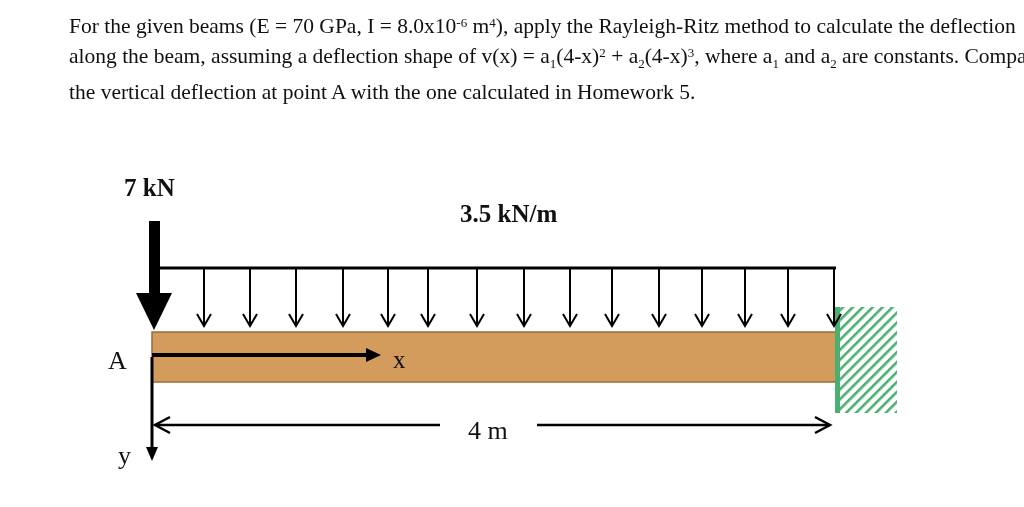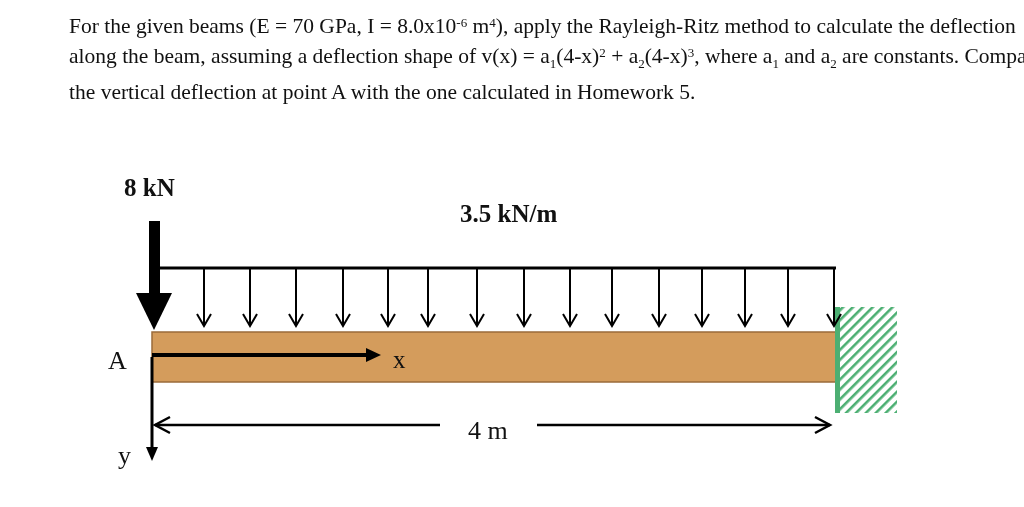--- a/index.html
+++ b/index.html
@@ -83,18 +83,18 @@
   </g>
 
   <g stroke="#000" stroke-width="2.5" fill="none">
     <line x1="155" y1="425" x2="440" y2="425"></line>
     <polyline points="170,417 155,425 170,433"></polyline>
     <line x1="537" y1="425" x2="830" y2="425"></line>
     <polyline points="815,417 830,425 815,433"></polyline>
   </g>
 </svg>
 
-<div class="lbl bold" style="left:124px; top:174px; font-size:25px;">8 kN</div>
+<div class="lbl bold" style="left:124px; top:174px; font-size:25px;">7 kN</div>
 <div class="lbl bold" style="left:460px; top:200px; font-size:25px;">3.5 kN/m</div>
 <div class="lbl" style="left:108px; top:346px; font-size:26px;">A</div>
 <div class="lbl" style="left:393px; top:346px; font-size:25px;">x</div>
 <div class="lbl" style="left:118px; top:441px; font-size:26px;">y</div>
 <div class="lbl" style="left:468px; top:416px; font-size:26px;text-align:center;">4 m</div>
 
 </body></html>

